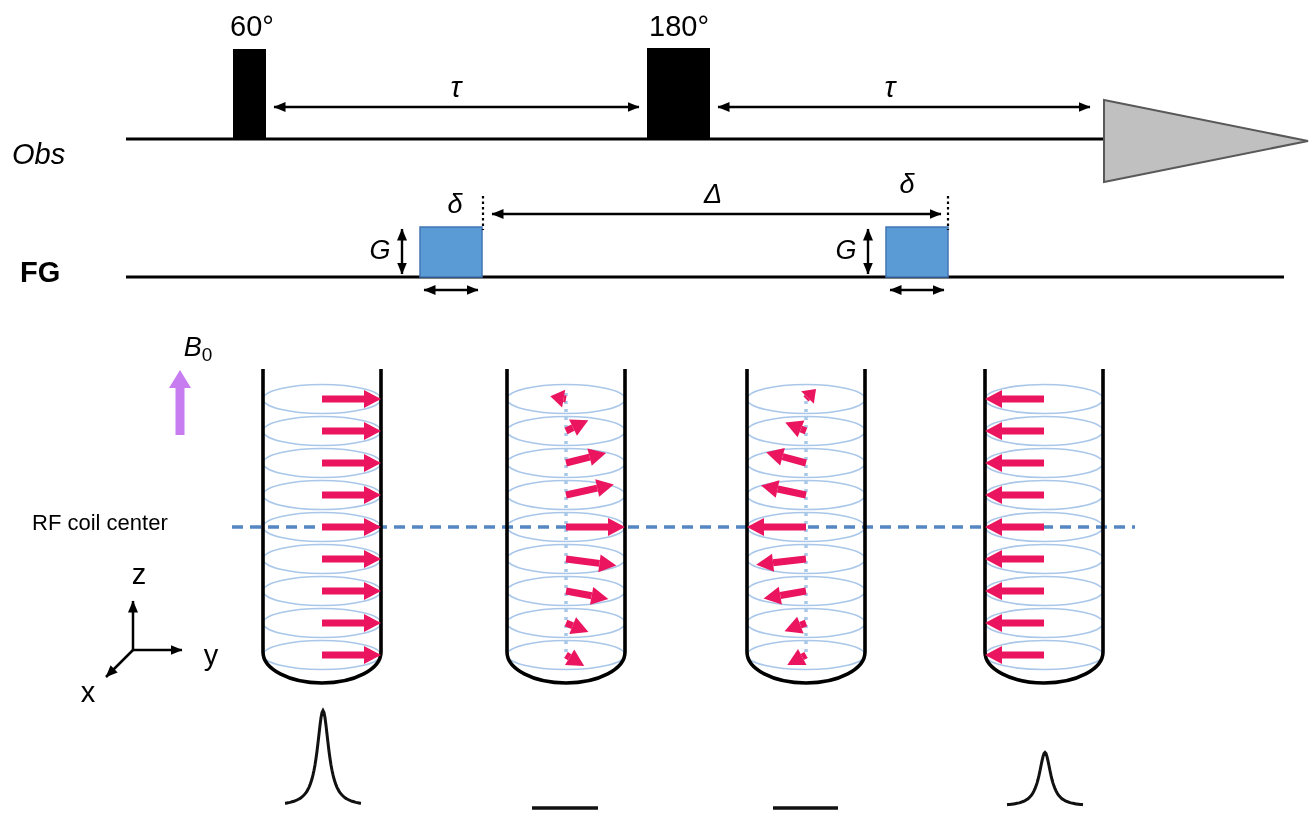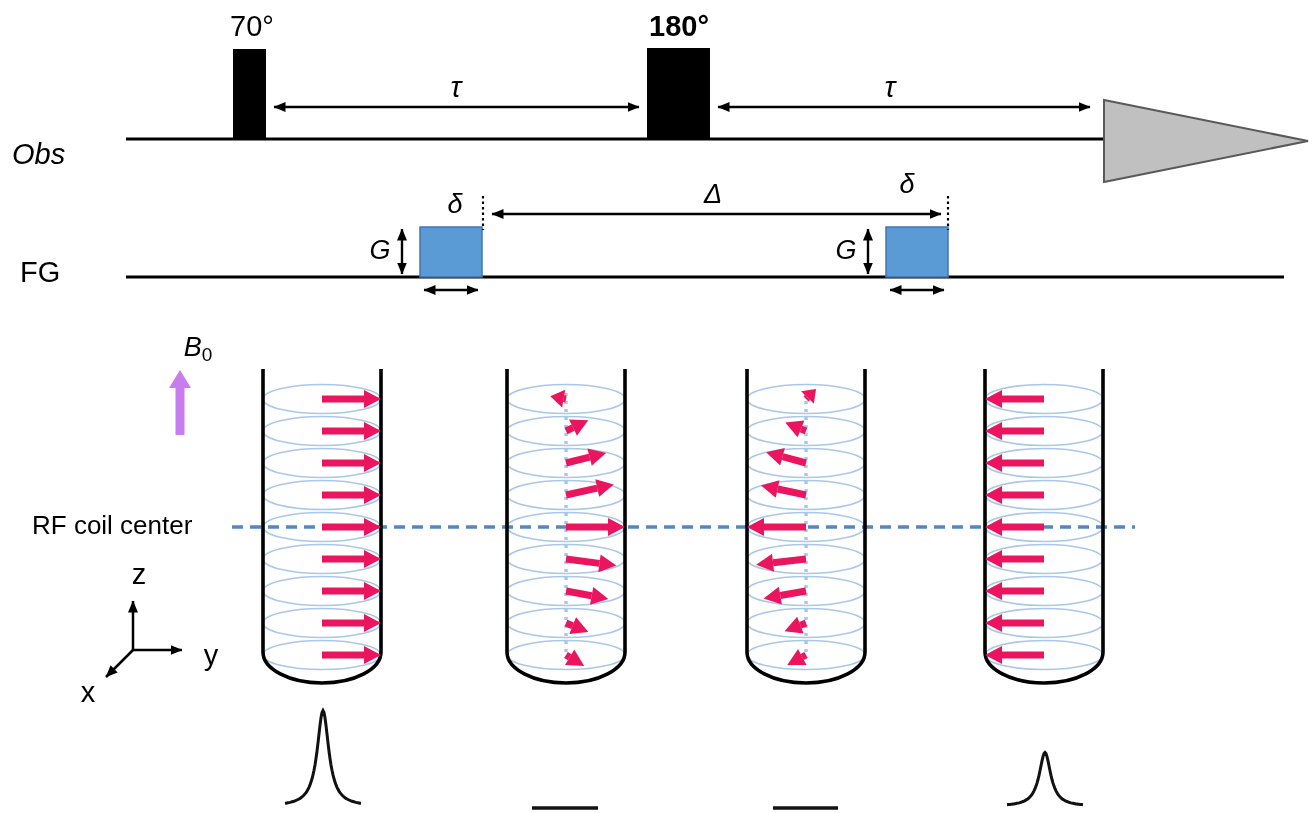--- a/index.html
+++ b/index.html
@@ -4,21 +4,21 @@
 <style>
   html,body{margin:0;padding:0;background:#fff;}
   .canvas{position:relative;width:1314px;height:813px;background:#fff;
           font-family:"Liberation Sans",sans-serif;color:#000;overflow:hidden;}
   .canvas svg{position:absolute;left:0;top:0;}
   .lbl{position:absolute;white-space:nowrap;line-height:1;}
   .ctr{transform:translate(-50%,-50%);}
   .it{font-style:italic;}
   .f29{font-size:29px;}
   .f27{font-size:27px;}
-  .f26{font-size:26px;}
+  .f26{font-size:22px;}
   sub{font-size:19px;vertical-align:-5px;}
 </style>
 </head>
 <body>
 
 <div class="canvas">
   <svg width="1314" height="813" viewBox="0 0 1314 813">
     <defs>
       <marker id="ah" markerWidth="14" markerHeight="12" refX="11.5" refY="5" orient="auto" markerUnits="userSpaceOnUse">
         <path d="M0,0 L12,5 L0,10 z" fill="#000"></path>
@@ -185,23 +185,23 @@
       </g>
     <g id="signals">
         <path d="M 285 803.3 L 286 803.2 L 287 803.0 L 288 802.8 L 289 802.6 L 290 802.4 L 291 802.1 L 292 801.8 L 293 801.5 L 294 801.2 L 295 800.9 L 296 800.5 L 297 800.0 L 298 799.5 L 299 799.0 L 300 798.4 L 301 797.7 L 302 796.9 L 303 796.0 L 304 795.0 L 305 793.9 L 306 792.6 L 307 791.1 L 308 789.3 L 309 787.3 L 310 784.9 L 311 782.1 L 312 778.8 L 313 774.9 L 314 770.3 L 315 764.9 L 316 758.5 L 317 751.2 L 318 742.9 L 319 734.1 L 320 725.4 L 321 717.7 L 322 712.4 L 323 710.5 L 324 712.4 L 325 717.7 L 326 725.4 L 327 734.1 L 328 742.9 L 329 751.2 L 330 758.5 L 331 764.9 L 332 770.3 L 333 774.9 L 334 778.8 L 335 782.1 L 336 784.9 L 337 787.3 L 338 789.3 L 339 791.1 L 340 792.6 L 341 793.9 L 342 795.0 L 343 796.0 L 344 796.9 L 345 797.7 L 346 798.4 L 347 799.0 L 348 799.5 L 349 800.0 L 350 800.5 L 351 800.9 L 352 801.2 L 353 801.5 L 354 801.8 L 355 802.1 L 356 802.4 L 357 802.6 L 358 802.8 L 359 803.0 L 360 803.2 L 361 803.3" fill="none" stroke="var(--signal-black)" stroke-width="3"></path>
         <line x1="532" y1="808" x2="598" y2="808" stroke="var(--signal-black)" stroke-width="3.5"></line>
         <line x1="773" y1="808" x2="838" y2="808" stroke="var(--signal-black)" stroke-width="3.5"></line>
         <path d="M 1007 804.7 L 1008 804.6 L 1009 804.5 L 1010 804.4 L 1011 804.3 L 1012 804.2 L 1013 804.0 L 1014 803.9 L 1015 803.7 L 1016 803.5 L 1017 803.3 L 1018 803.1 L 1019 802.9 L 1020 802.6 L 1021 802.3 L 1022 801.9 L 1023 801.5 L 1024 801.1 L 1025 800.6 L 1026 800.0 L 1027 799.4 L 1028 798.7 L 1029 797.8 L 1030 796.8 L 1031 795.7 L 1032 794.4 L 1033 792.8 L 1034 790.9 L 1035 788.7 L 1036 786.1 L 1037 783.1 L 1038 779.5 L 1039 775.4 L 1040 770.7 L 1041 765.8 L 1042 760.9 L 1043 756.6 L 1044 753.6 L 1045 752.5 L 1046 753.6 L 1047 756.6 L 1048 760.9 L 1049 765.8 L 1050 770.7 L 1051 775.4 L 1052 779.5 L 1053 783.1 L 1054 786.1 L 1055 788.7 L 1056 790.9 L 1057 792.8 L 1058 794.4 L 1059 795.7 L 1060 796.8 L 1061 797.8 L 1062 798.7 L 1063 799.4 L 1064 800.0 L 1065 800.6 L 1066 801.1 L 1067 801.5 L 1068 801.9 L 1069 802.3 L 1070 802.6 L 1071 802.9 L 1072 803.1 L 1073 803.3 L 1074 803.5 L 1075 803.7 L 1076 803.9 L 1077 804.0 L 1078 804.2 L 1079 804.3 L 1080 804.4 L 1081 804.5 L 1082 804.6 L 1083 804.7" fill="none" stroke="var(--signal-black)" stroke-width="3"></path>
       </g>
   </svg>
 
   <div class="lbl f29" style="left:12px;top:140px;font-style:italic;">Obs</div>
-  <div class="lbl f29" style="left:20px;top:258px;">FG</div>
-  <div class="lbl f29 ctr" style="left:252px;top:26px;">70°</div>
-  <div class="lbl f29 ctr" style="left:679px;top:26px;font-weight:bold;">180°</div>
+  <div class="lbl f29" style="left:20px;top:258px;font-weight:bold;">FG</div>
+  <div class="lbl f29 ctr" style="left:252px;top:26px;">60°</div>
+  <div class="lbl f29 ctr" style="left:679px;top:26px;">180°</div>
   <div class="lbl f29 it ctr" style="left:456px;top:87px;">τ</div>
   <div class="lbl f29 it ctr" style="left:890px;top:87px;">τ</div>
   <div class="lbl f27 it ctr" style="left:455px;top:204px;">δ</div>
   <div class="lbl f27 it ctr" style="left:907px;top:184px;">δ</div>
   <div class="lbl f27 it ctr" style="left:713px;top:194px;">Δ</div>
   <div class="lbl f27 it ctr" style="left:380px;top:250px;">G</div>
   <div class="lbl f27 it ctr" style="left:846px;top:250px;">G</div>
   <div class="lbl f27 ctr" style="left:198px;top:349px;"><span class="it">B</span><sub>0</sub></div>
   <div class="lbl f26" style="left:32px;top:512px;">RF coil center</div>
   <div class="lbl f29 ctr" style="left:139px;top:574px;">z</div>

